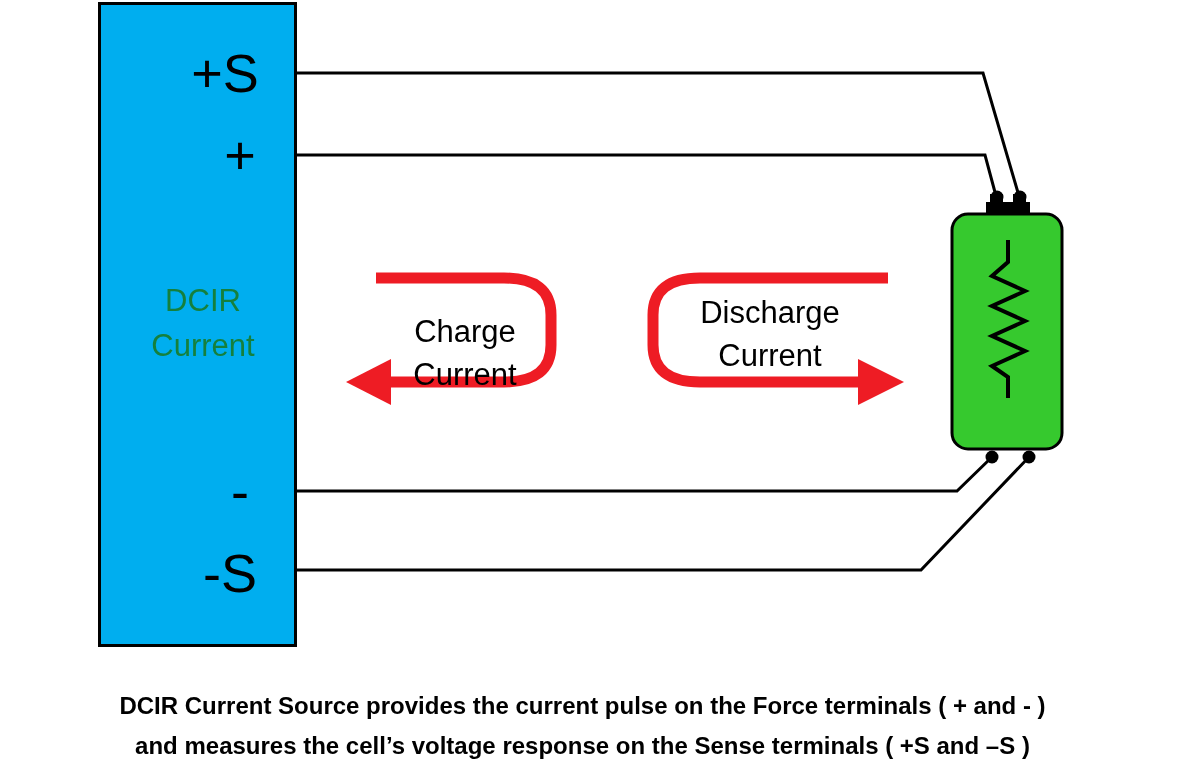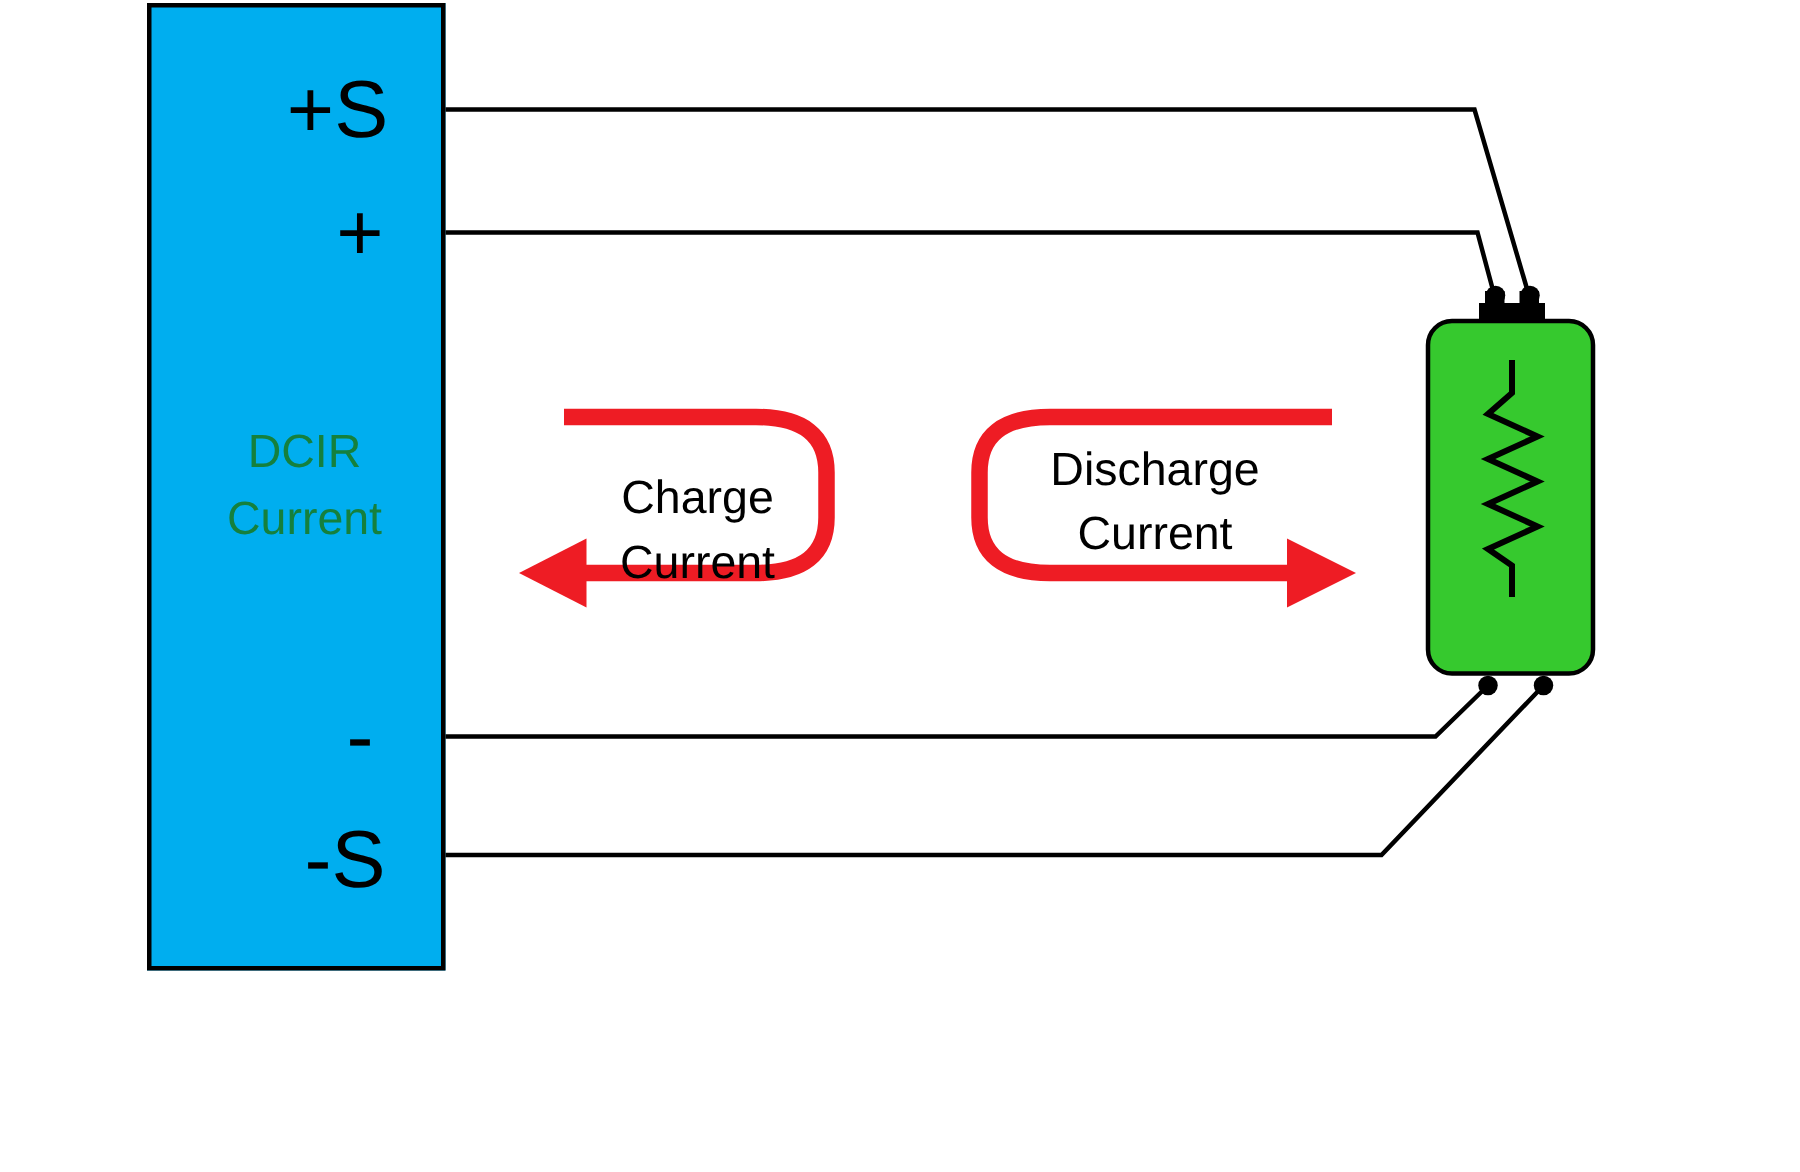--- a/index.html
+++ b/index.html
@@ -114,14 +114,18 @@
 
   <div class="arrow-label charge-label">
     <div>Charge</div>
     <div>Current</div>
   </div>
   <div class="arrow-label discharge-label">
     <div>Discharge</div>
     <div>Current</div>
   </div>
 
+  <div class="caption">
+    <div>DCIR Current Source provides the current pulse on the Force terminals ( + and - )</div>
+    <div>and measures the cell’s voltage response on the Sense terminals ( +S and –S )</div>
+  </div>
 
 </div>
 
 </body></html>

